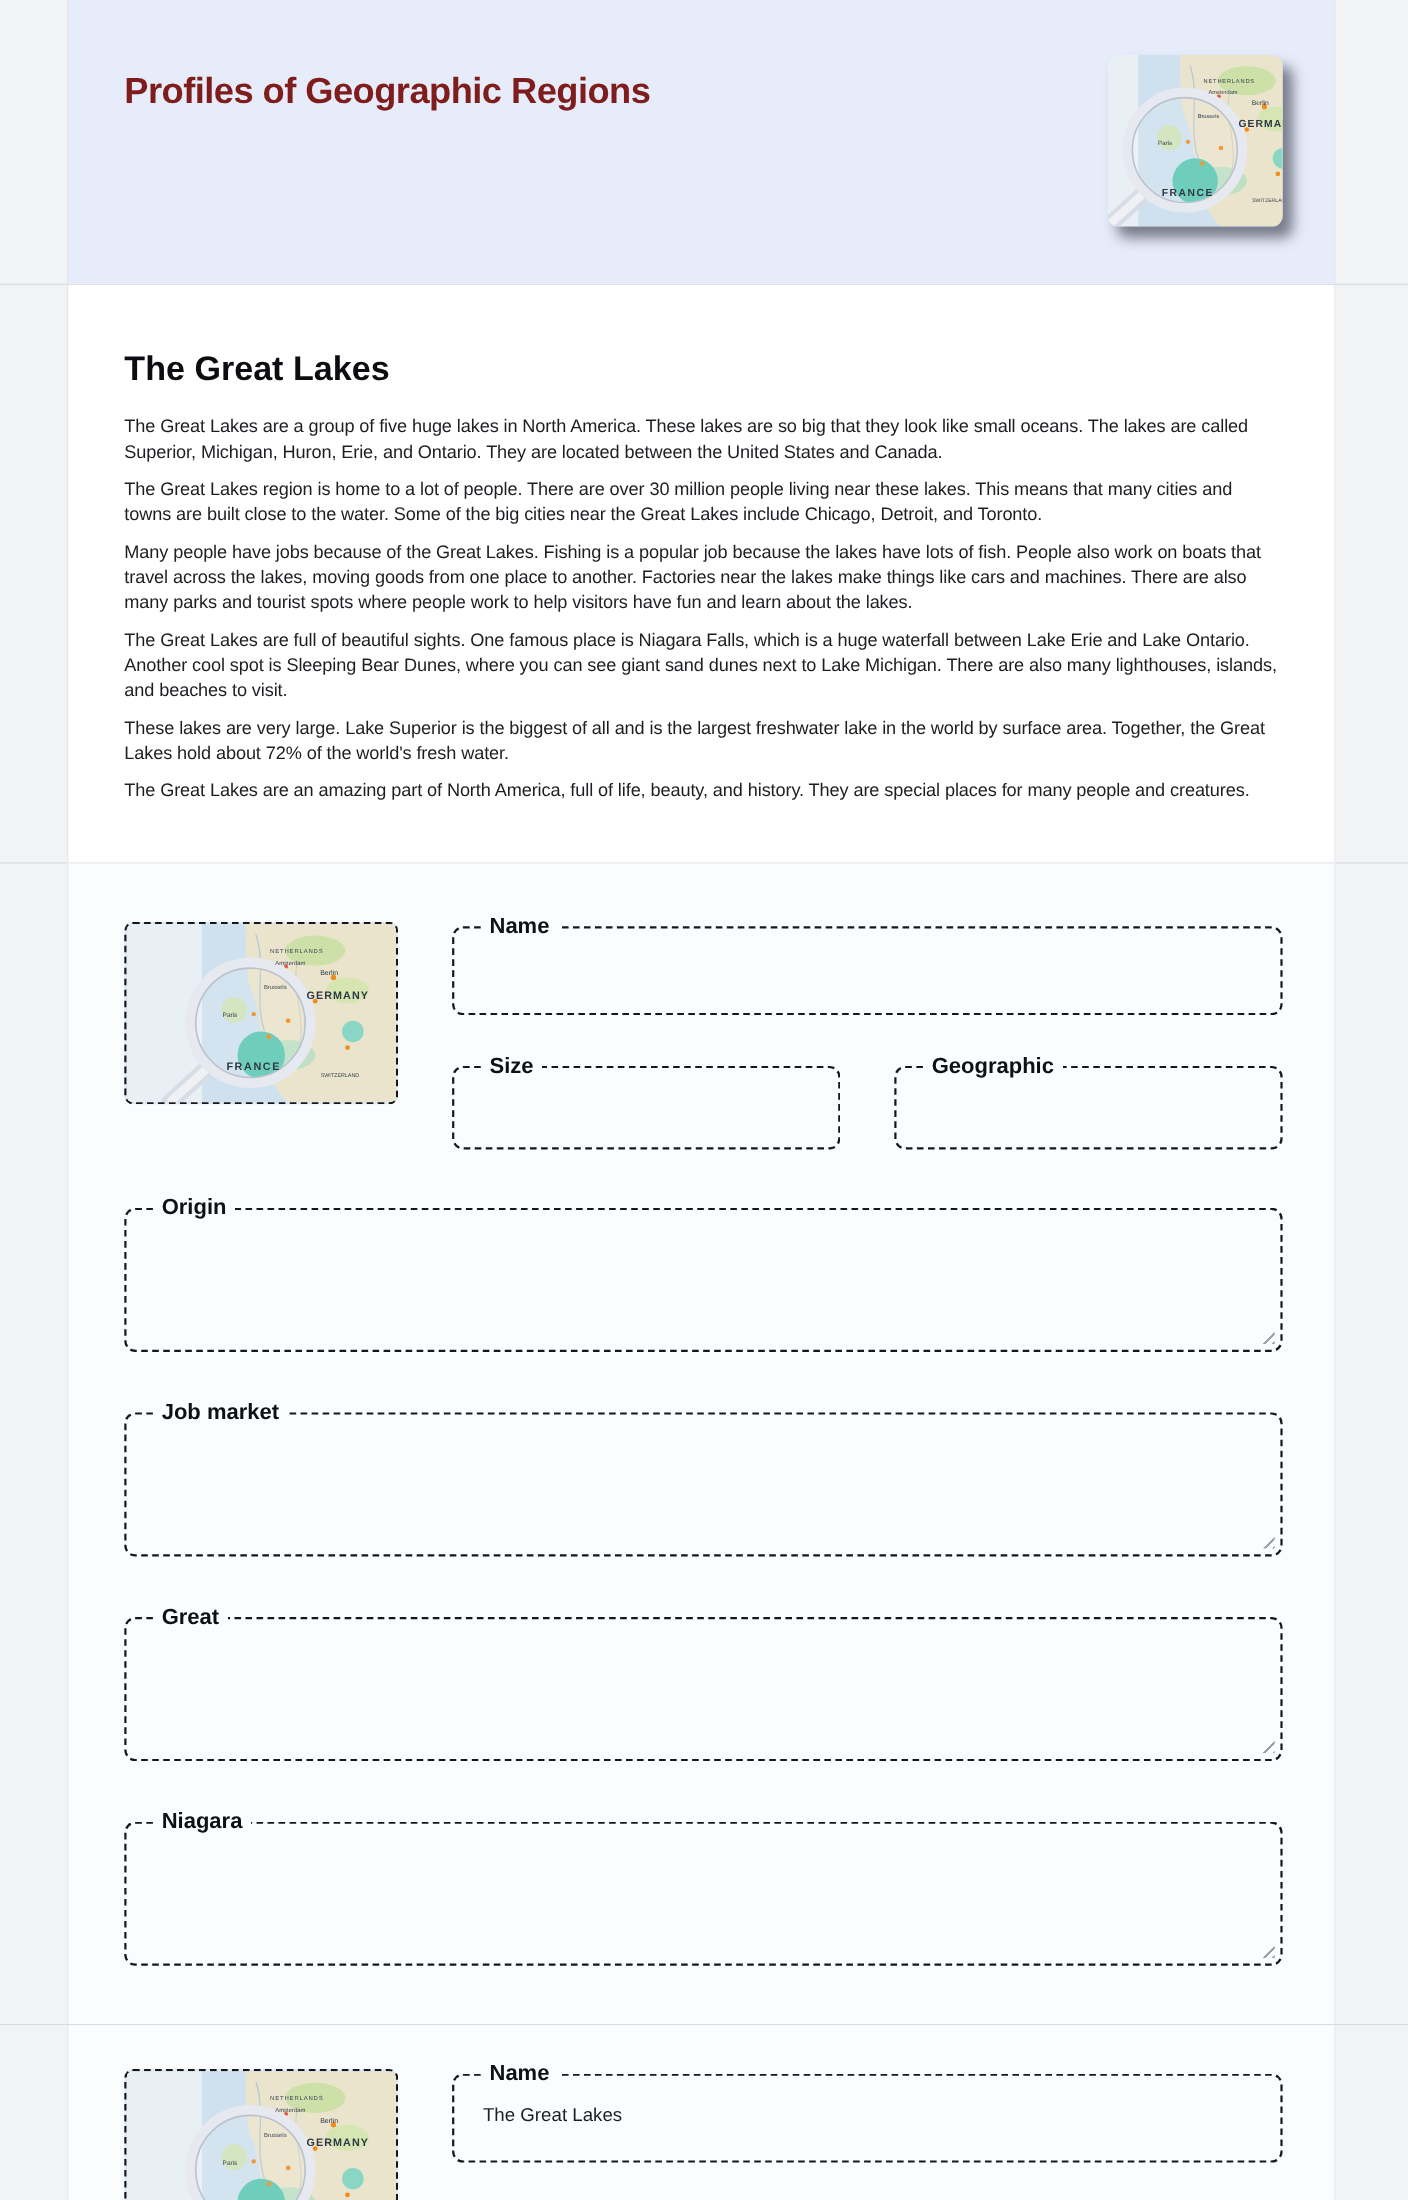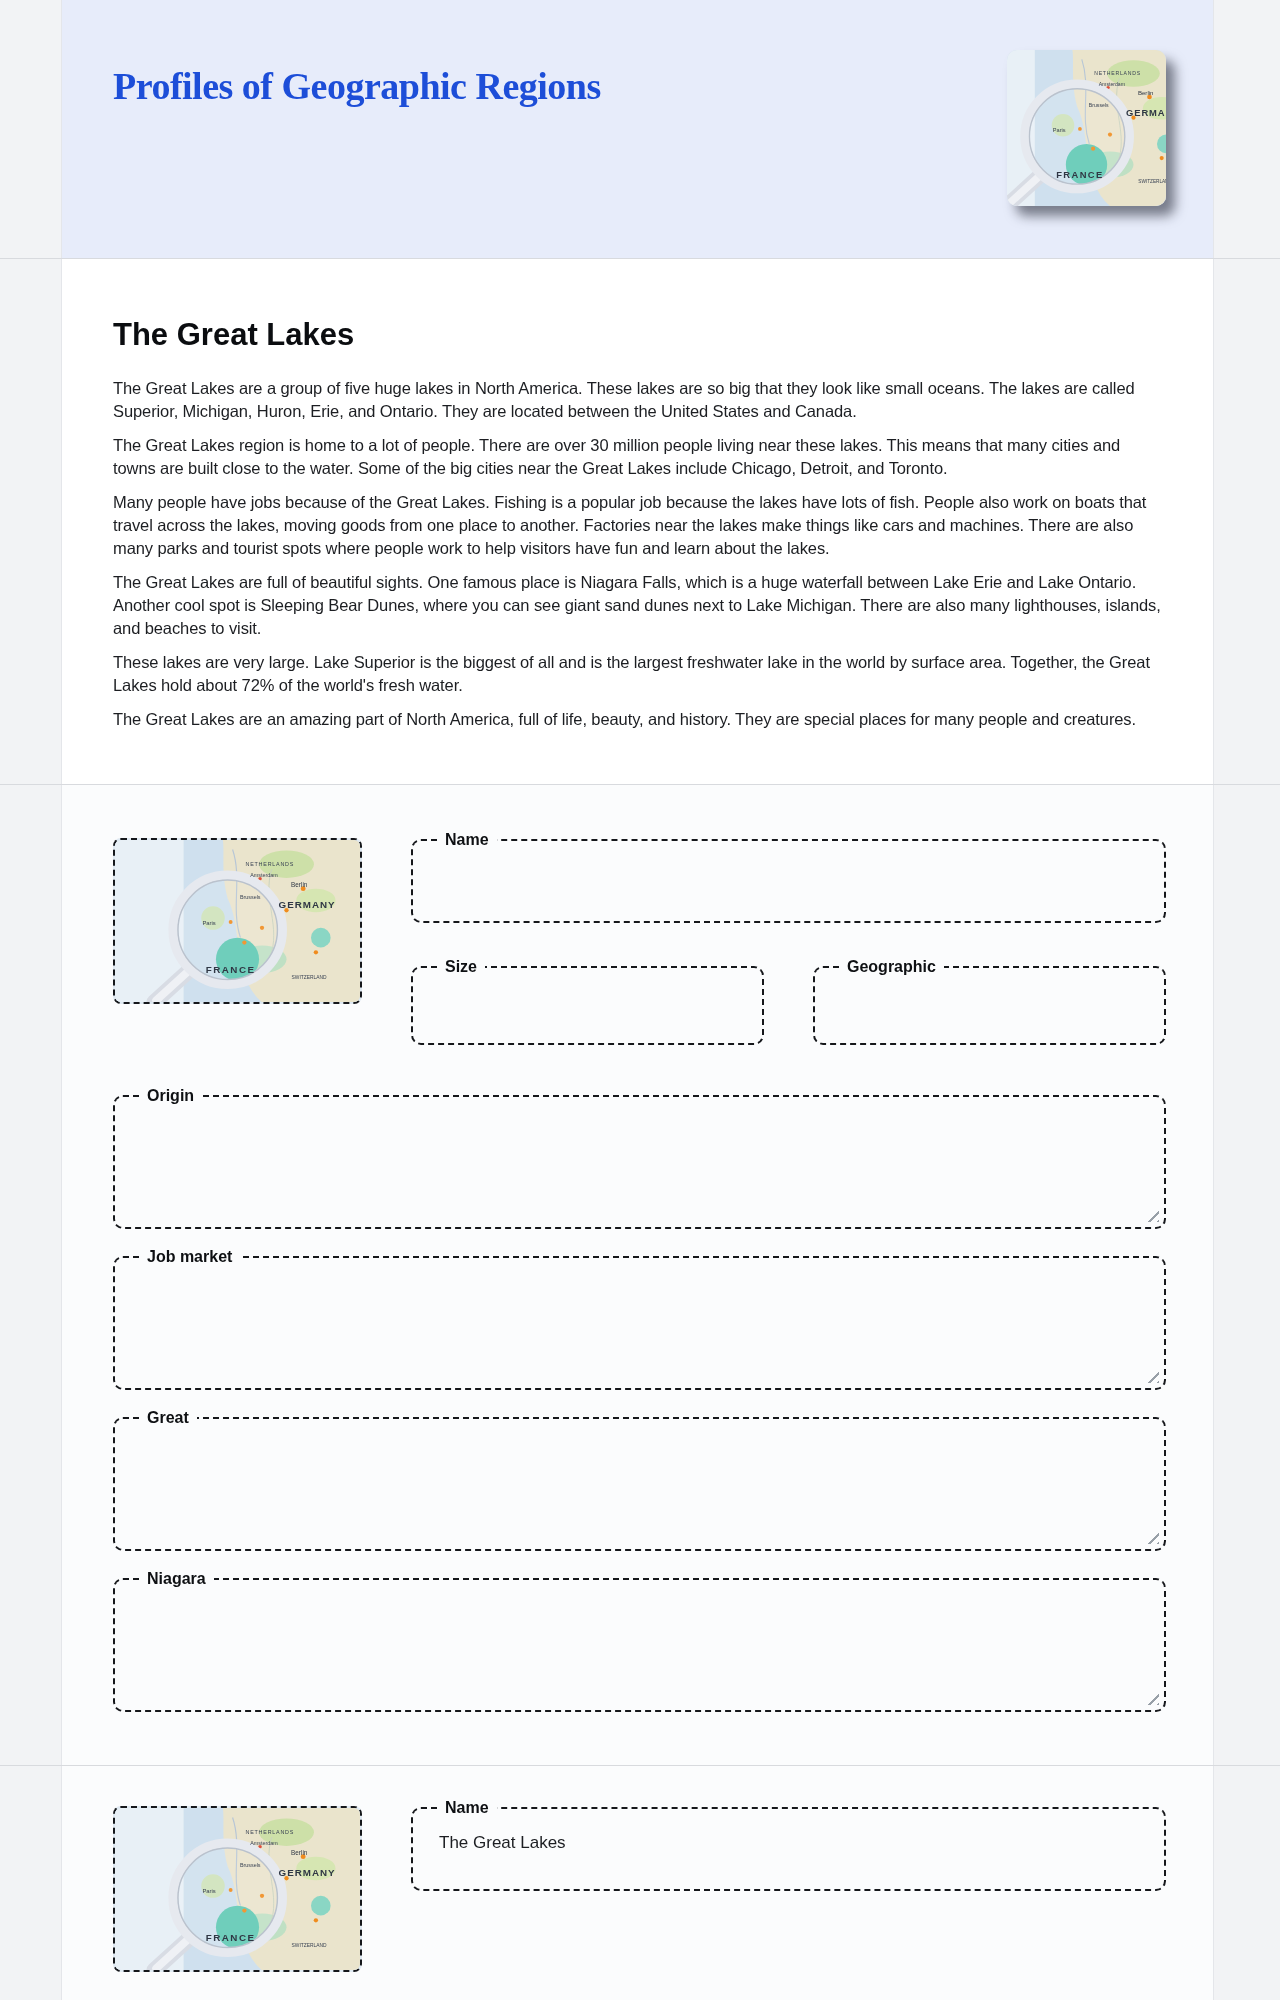--- a/index.html
+++ b/index.html
@@ -16,22 +16,22 @@
     width:1153px; margin-left:61px;
     border-left:1px solid #e4e6ea; border-right:1px solid #e4e6ea;
     background:#ffffff;
   }
   
   .header-col {
     background:#e7ecfa; height:258px; position:relative;
     padding:64px 47px 0 51px;
   }
   h1 {
-    font-size:38px; font-weight:700; margin:0; line-height:1.16;
-    letter-spacing:-0.5px; color:#1d4ed8; max-width:600px;font-family:Liberation Serif, serif;
+    font-size:33px; font-weight:700; margin:0; line-height:1.16;
+    letter-spacing:-0.5px; color:#7f1d1d; max-width:600px;
   }
   .header-photo {
     position:absolute; top:50px; right:47px;
     width:159px; height:156px; border-radius:10px; overflow:hidden;
     box-shadow:9px 10px 12px rgba(30,33,48,0.55);
   }
   .header-photo svg { width:100%; height:100%; display:block; }
   
   .article-col { padding:58px 47px 42px 51px; }
   h2 { font-size:31px; font-weight:700; margin:0 0 24px; color:#0b0d10; }
@@ -49,26 +49,26 @@
     background:#dfe9f2;
   }
   .map-box svg { width:100%; height:100%; display:block; }
   .right-col { flex:1; display:flex; flex-direction:column; gap:35px; }
   fieldset.fs {
     margin:0; padding:4px 14px 10px;
     border:2px dashed #15171b; border-radius:10px;
     min-inline-size:0;
   }
   fieldset.fs legend {
-    font-weight:700; font-size:16px; padding:0 8px; margin-left:10px; color:#0e1013;
+    font-weight:700; font-size:20px; padding:0 8px; margin-left:10px; color:#0e1013;
   }
   .fs-name { height:92px; }
   .row-sp { display:flex; gap:49px; }
   .row-sp .fs { flex:1; height:87px; }
-  .fs.area { height:142px; margin-top:19px; position:relative; }
+  .fs.area { height:142px; margin-top:44px; position:relative; }
   .fs.area.first { margin-top:42px; }
   .fs input {
     width:100%; height:44px; border:none; outline:none; background:transparent;
     font-family:"Liberation Sans", sans-serif; font-size:17px; color:#1c1e22;
     padding:0 12px;
   }
   .fs textarea {
     width:100%; height:90px; border:none; outline:none; background:transparent;
     resize:none; font-family:"Liberation Sans", sans-serif; font-size:17px; color:#1c1e22;
     padding:2px 12px;

